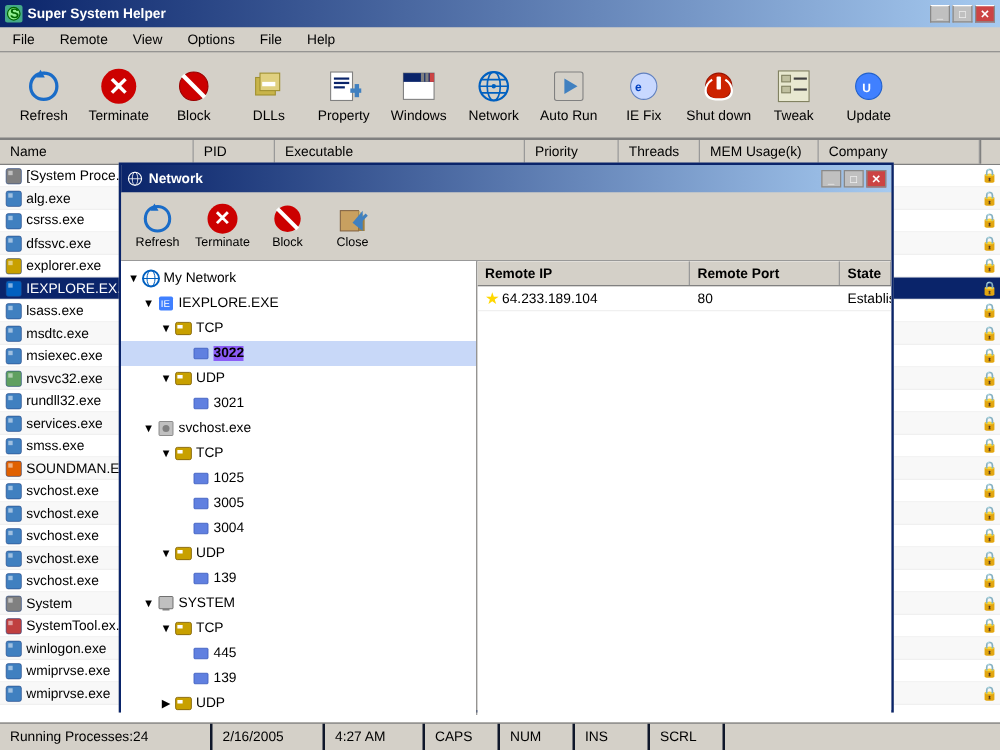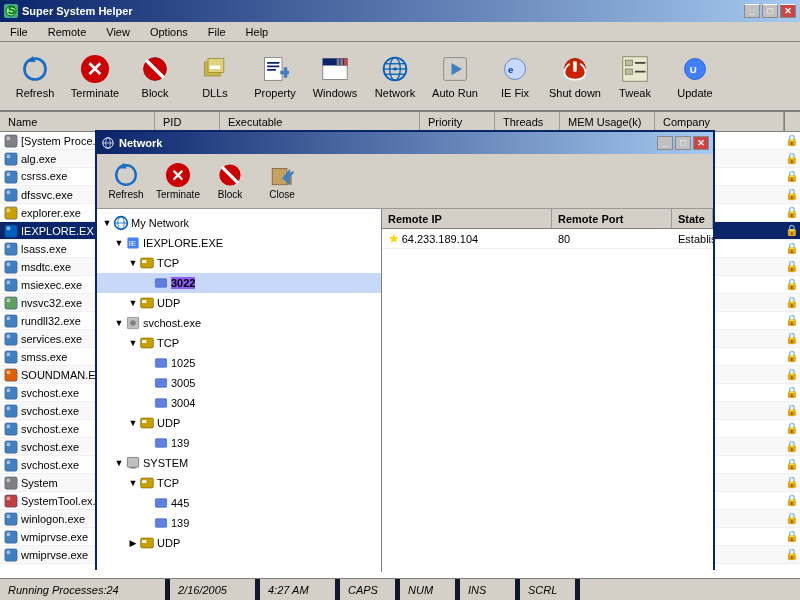--- a/index.html
+++ b/index.html
@@ -53,21 +53,21 @@
       display: flex; height: 18px; align-items: center; border-bottom: 1px solid #f0f0f0; cursor: pointer;
     }
     .process-row:nth-child(even) { background: #f8f8f8; }
     .process-row.selected { background: #0a246a; color: white; }
 
     
     .status-bar {
       background: #d4d0c8; border-top: 1px solid #808080; height: 22px;
       display: flex; align-items: center; padding: 0;
     }
-    .status-item { padding: 2px 8px; border-right: 5px solid #0f172a; height: 100%; display: flex; align-items: center; font-style: italic; }
+    .status-item { padding: 2px 8px; border-right: 2px solid #0f172a; height: 100%; display: flex; align-items: center; }
 
     
     .modal-overlay {
       position: fixed; top: 0; left: 0; width: 800px; height: 600px;
       z-index: 100;
       pointer-events: none;
     }
     .modal-window {
       position: absolute; top: 130px; left: 95px;
       width: 620px; height: 440px;
@@ -857,20 +857,29 @@
             <span class="tree-expand">▼</span>
             <span class="tree-icon">
               <svg width="14" height="14" viewBox="0 0 20 20">
                   <rect x="1" y="3" width="18" height="14" rx="2" fill="#c8a000" stroke="#806000" stroke-width="1"></rect>
                   <rect x="3" y="6" width="6" height="4" fill="white"></rect>
                 </svg>
             </span>
             <span>UDP</span>
           </div>
 
+          <div class="tree-item indent-3">
+            <span class="tree-expand" style="width:12px;"></span>
+            <span class="tree-icon">
+              <svg width="14" height="14" viewBox="0 0 20 20">
+                  <rect x="2" y="4" width="16" height="12" rx="1" fill="#6080e0" stroke="#4060c0" stroke-width="1"></rect>
+                </svg>
+            </span>
+            <span>3021</span>
+          </div>
 
           <div class="tree-item indent-1">
             <span class="tree-expand">▼</span>
             <span class="tree-icon">
               <svg width="14" height="14" viewBox="0 0 20 20">
                   <rect x="2" y="2" width="16" height="16" rx="1" fill="#c0c0c0" stroke="#808080" stroke-width="1"></rect>
                   <circle cx="10" cy="10" r="4" fill="#808080"></circle>
                 </svg>
             </span>
             <span>svchost.exe</span>

